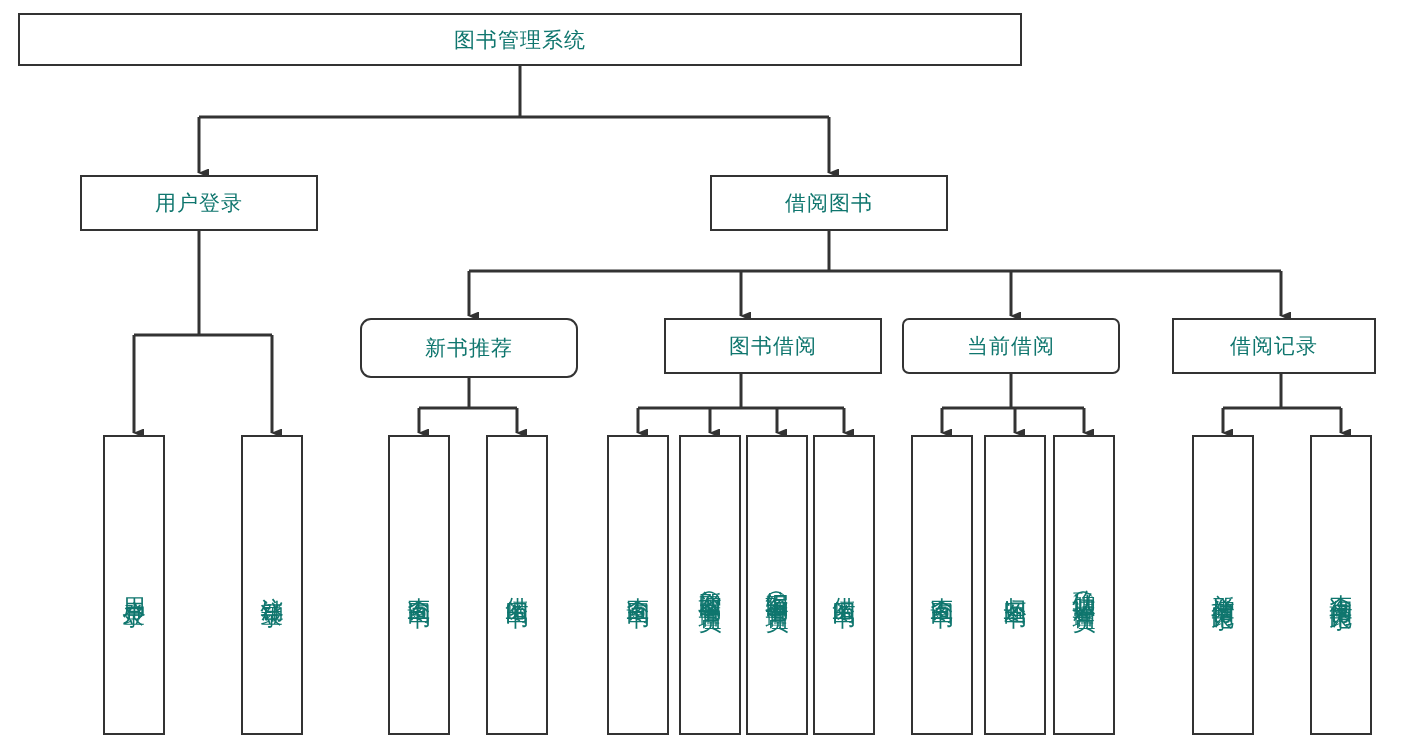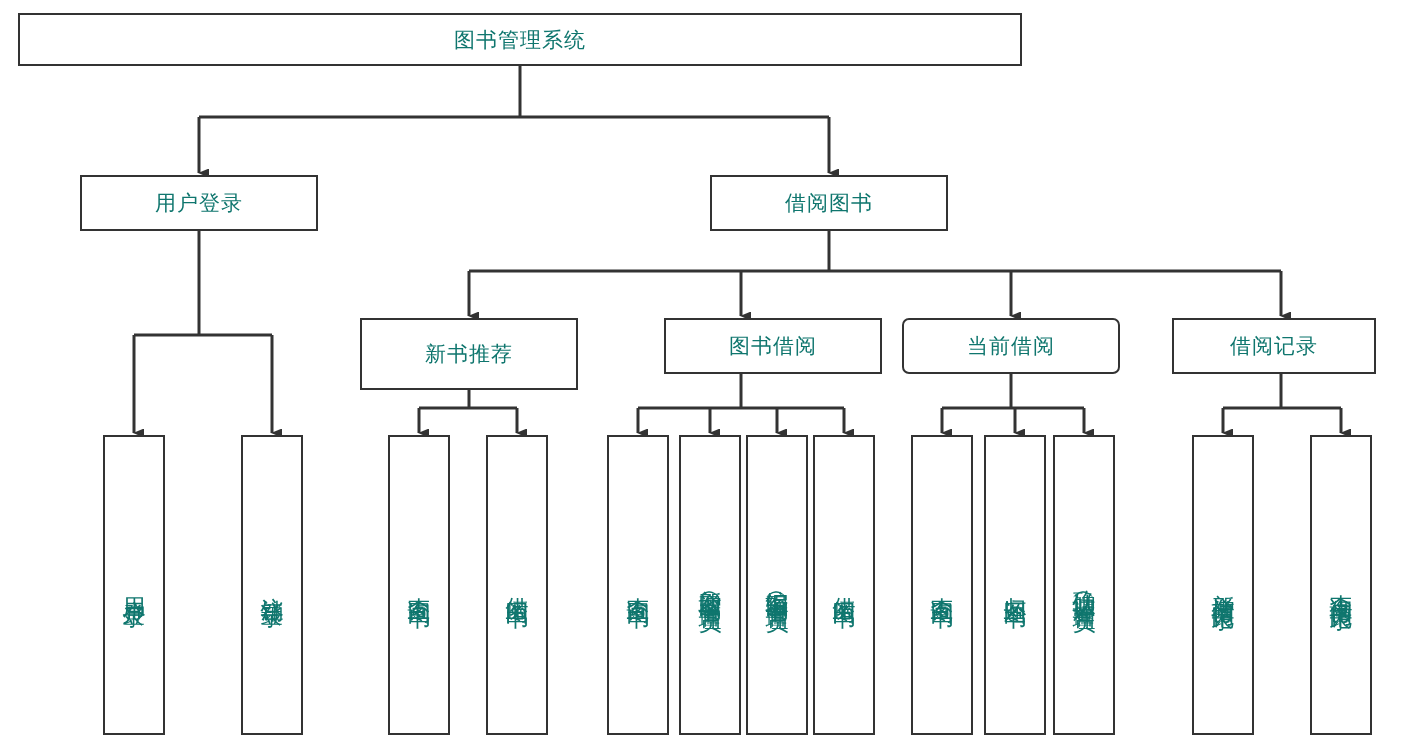--- a/index.html
+++ b/index.html
@@ -116,21 +116,21 @@
   <div id="nodes-layer">
       <div class="node horiz" style="left: 18px; top: 13px; width: 1004px; height: 53px;">
         <span class="lbl">图书管理系统</span>
       </div>
       <div class="node horiz" style="left: 80px; top: 175px; width: 238px; height: 56px;">
         <span class="lbl">用户登录</span>
       </div>
       <div class="node horiz" style="left: 710px; top: 175px; width: 238px; height: 56px;">
         <span class="lbl">借阅图书</span>
       </div>
-      <div class="node horiz" style="left: 360px; top: 318px; width: 218px; height: 72px;">
+      <div class="node horiz" style="left: 360px; top: 318px; width: 218px; height: 60px; border-radius: 11px;">
         <span class="lbl">新书推荐</span>
       </div>
       <div class="node horiz" style="left: 632px; top: 318px; width: 218px; height: 56px; margin-left: 32px;">
         <span class="lbl">图书借阅</span>
       </div>
       <div class="node horiz" style="left: 902px; top: 318px; width: 218px; height: 56px; border-radius: 7px;">
         <span class="lbl">当前借阅</span>
       </div>
       <div class="node horiz" style="left: 1172px; top: 318px; width: 204px; height: 56px;">
         <span class="lbl">借阅记录</span>

